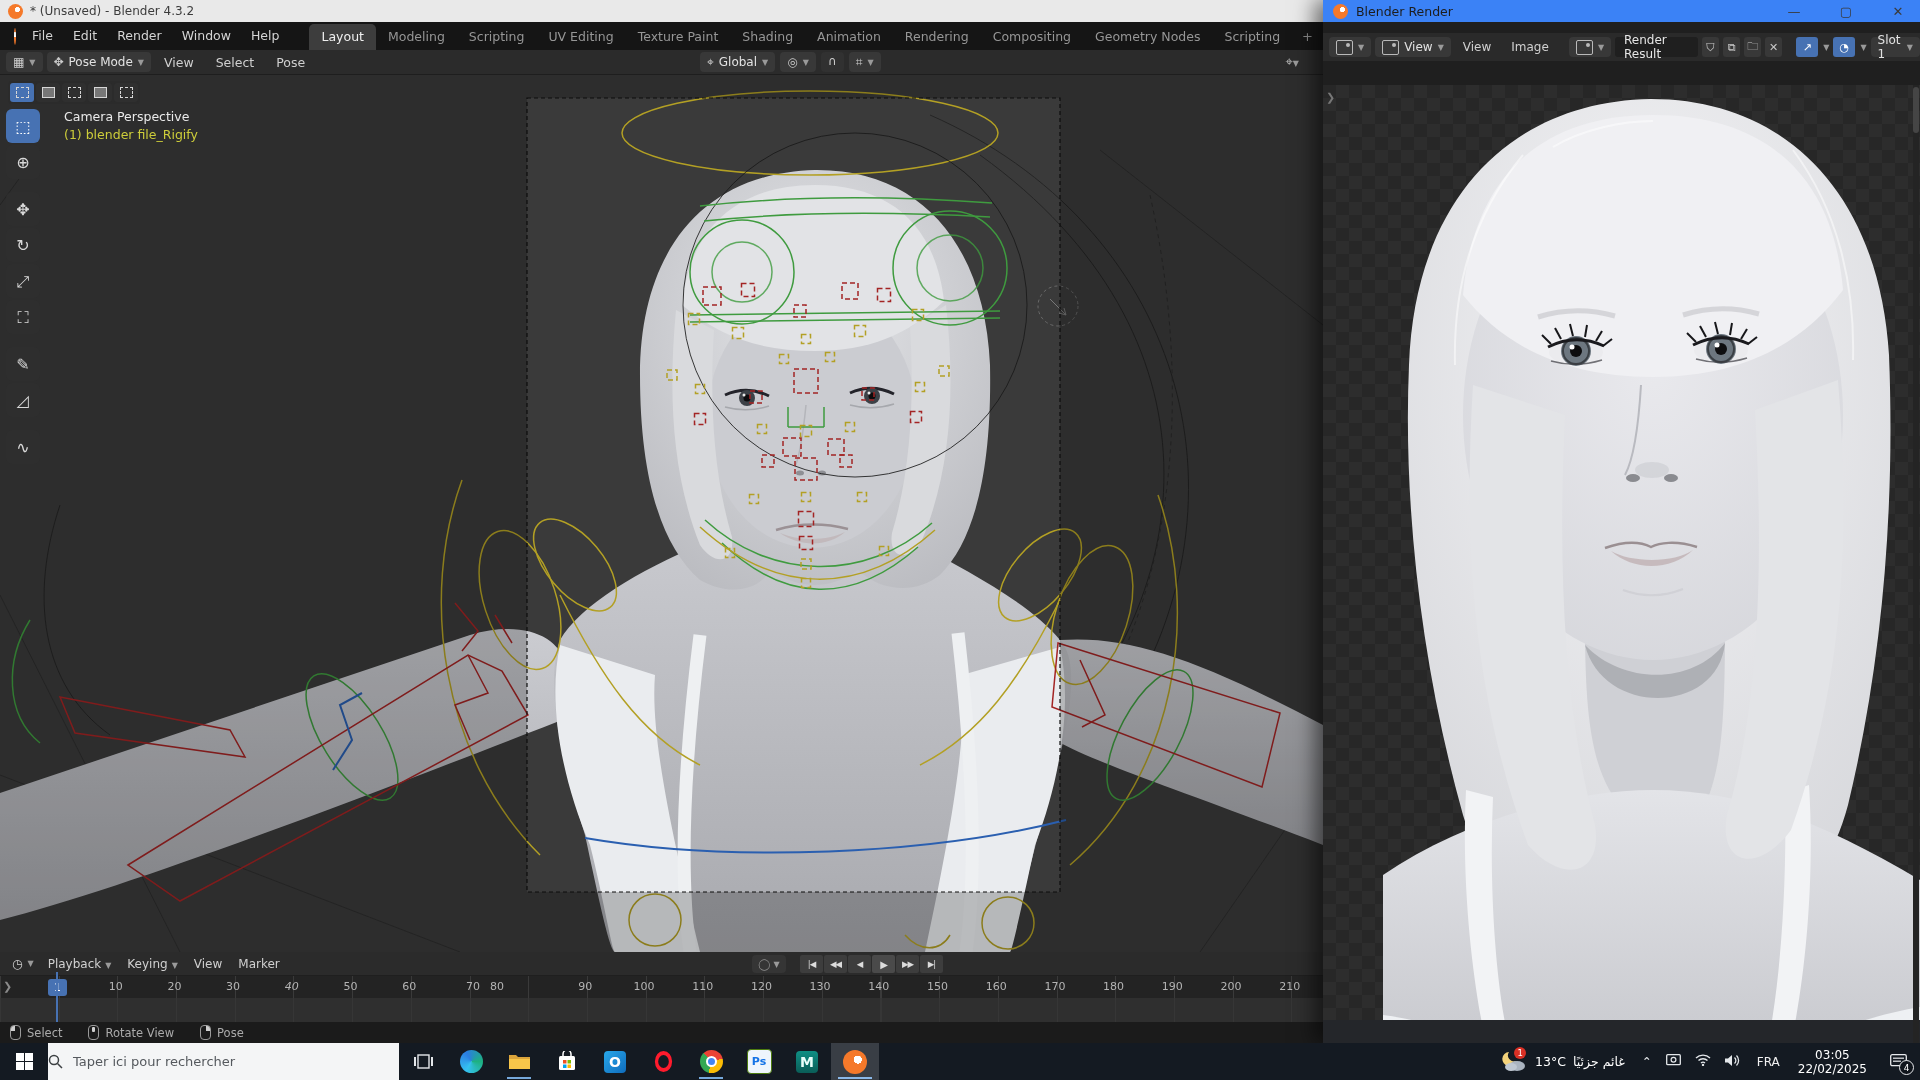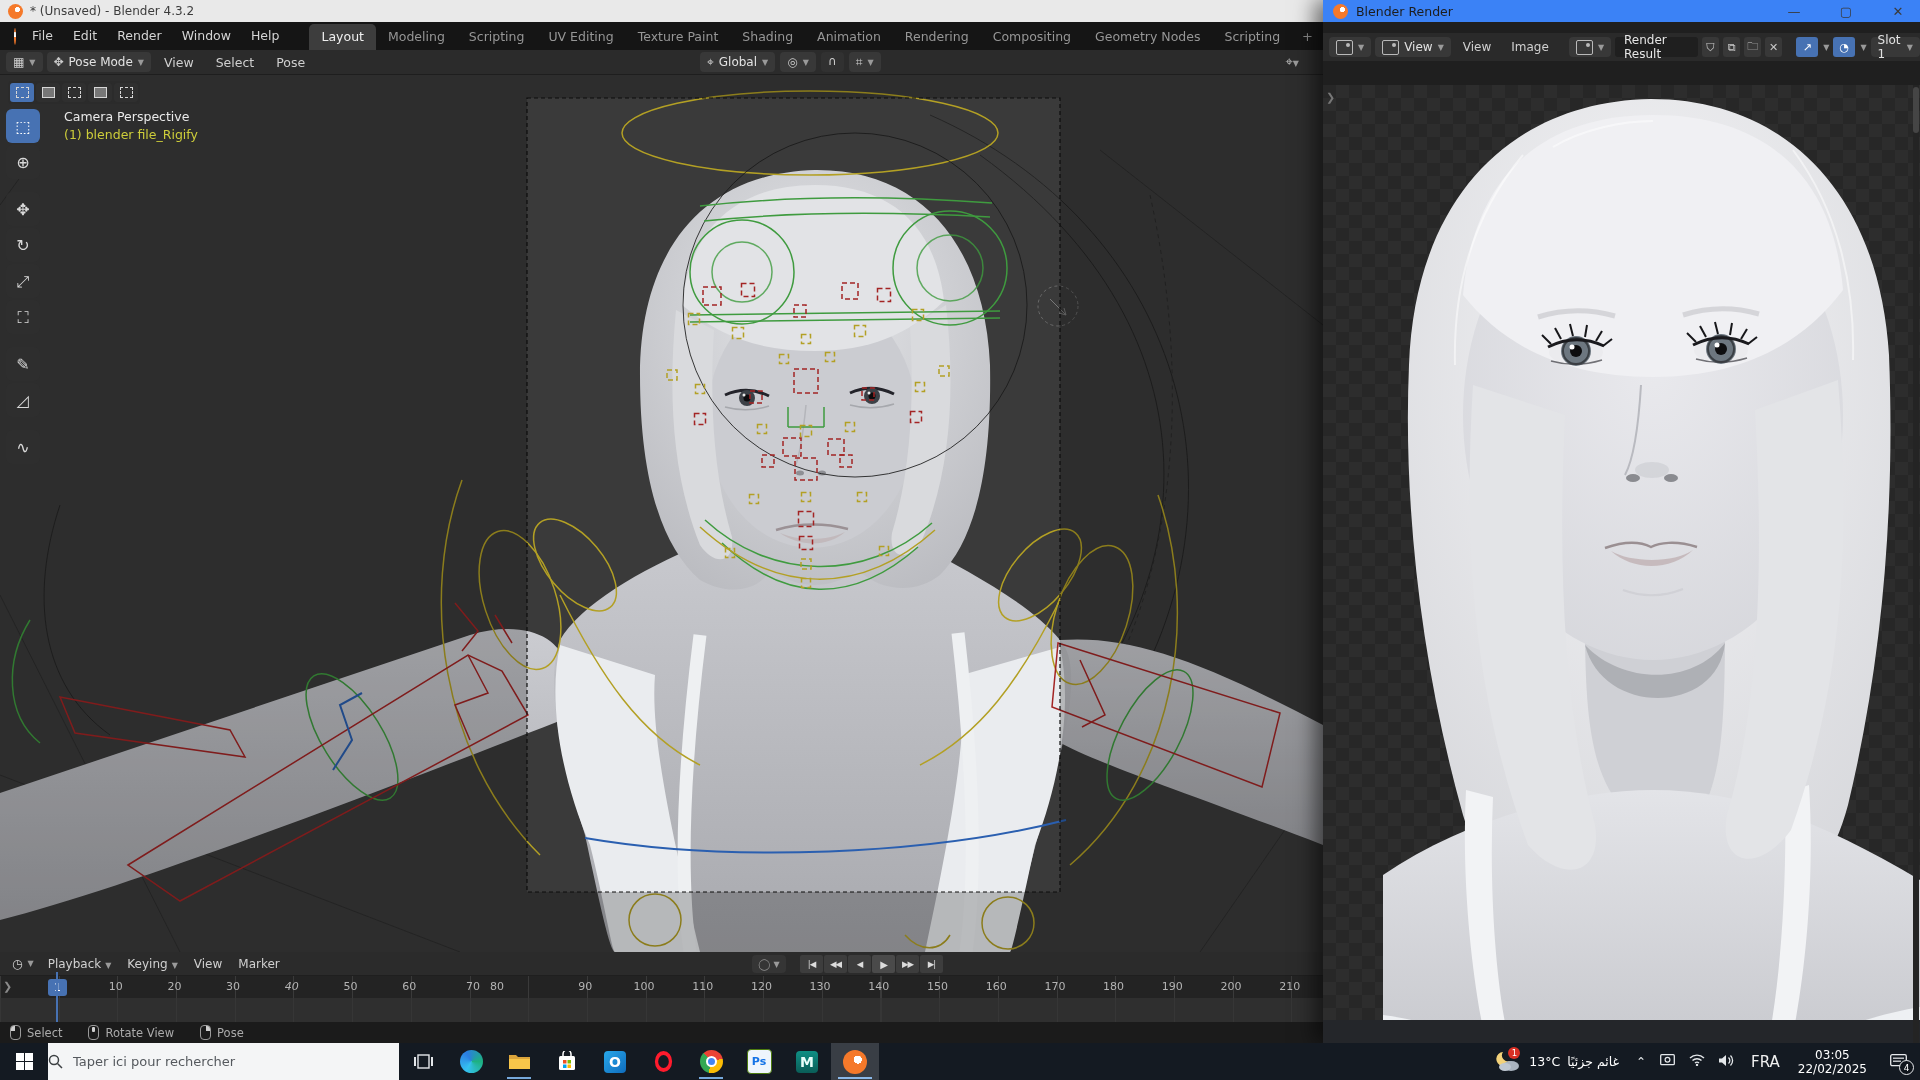--- a/index.html
+++ b/index.html
@@ -83,21 +83,21 @@
   .taskbar{position:absolute;left:0;top:1043px;width:1920px;height:37px;background:#141a22;display:flex;align-items:center;z-index:50;}
   .tb-cell{width:48px;height:37px;display:flex;align-items:center;justify-content:center;position:relative;flex:none;}
   .tb-search{width:351px;height:37px;background:#f4f5f6;display:flex;align-items:center;gap:10px;box-sizing:border-box;flex:none;}
   .tb-search span{font-size:13px;color:#55595e;}
   .indicator{position:absolute;bottom:1px;left:50%;transform:translateX(-50%);height:2px;width:24px;background:#76a9dc;}
   .tb-cell.active-app{background:rgba(255,255,255,.16);}
   .tb-cell.active-app .indicator{width:34px;background:#8ab8e8;}
   .tb-right{margin-left:auto;display:flex;align-items:center;height:37px;}
   .weather{display:flex;align-items:center;gap:7px;padding:0 10px;color:#fff;font-size:12.5px;position:relative;height:37px;}
   .tray-glyph{color:#e4e7ea;font-size:12px;padding:0 7px;}
-  .lang{color:#f0f0f0;font-size:15px;padding:0 9px;}
+  .lang{color:#f0f0f0;font-size:12px;padding:0 9px;}
   .clock{color:#fff;font-size:12px;text-align:center;line-height:14px;padding:0 9px;}
   .notif{position:relative;width:44px;height:37px;display:flex;align-items:center;justify-content:center;}
   .notif .badge{position:absolute;right:6px;bottom:5px;width:13px;height:13px;border-radius:50%;background:#10151c;border:1px solid #e8eaed;color:#fff;font-size:9px;display:flex;align-items:center;justify-content:center;}
   .wbadge{position:absolute;left:22px;top:4px;width:12px;height:12px;border-radius:50%;background:#d93025;color:#fff;font-size:8.5px;display:flex;align-items:center;justify-content:center;}
   
   .tile{border-radius:4px;display:flex;align-items:center;justify-content:center;font-weight:bold;}
   .edge-icon{width:23px;height:23px;border-radius:50%;background:conic-gradient(from 210deg,#35c1f1,#2b7de1,#1db180,#35c1f1);}
   .opera-icon{width:21px;height:21px;border:4px solid #ff1b2d;border-radius:50%;box-sizing:border-box;transform:scaleX(.82);}
   .chrome-icon{width:23px;height:23px;border-radius:50%;background:conic-gradient(from -45deg,#ea4335 0 120deg,#fbbc05 0 240deg,#34a853 0 360deg);position:relative;}
   .chrome-icon::after{content:"";position:absolute;left:6px;top:6px;width:11px;height:11px;border-radius:50%;background:#4285f4;border:2px solid #fff;box-sizing:border-box;}

